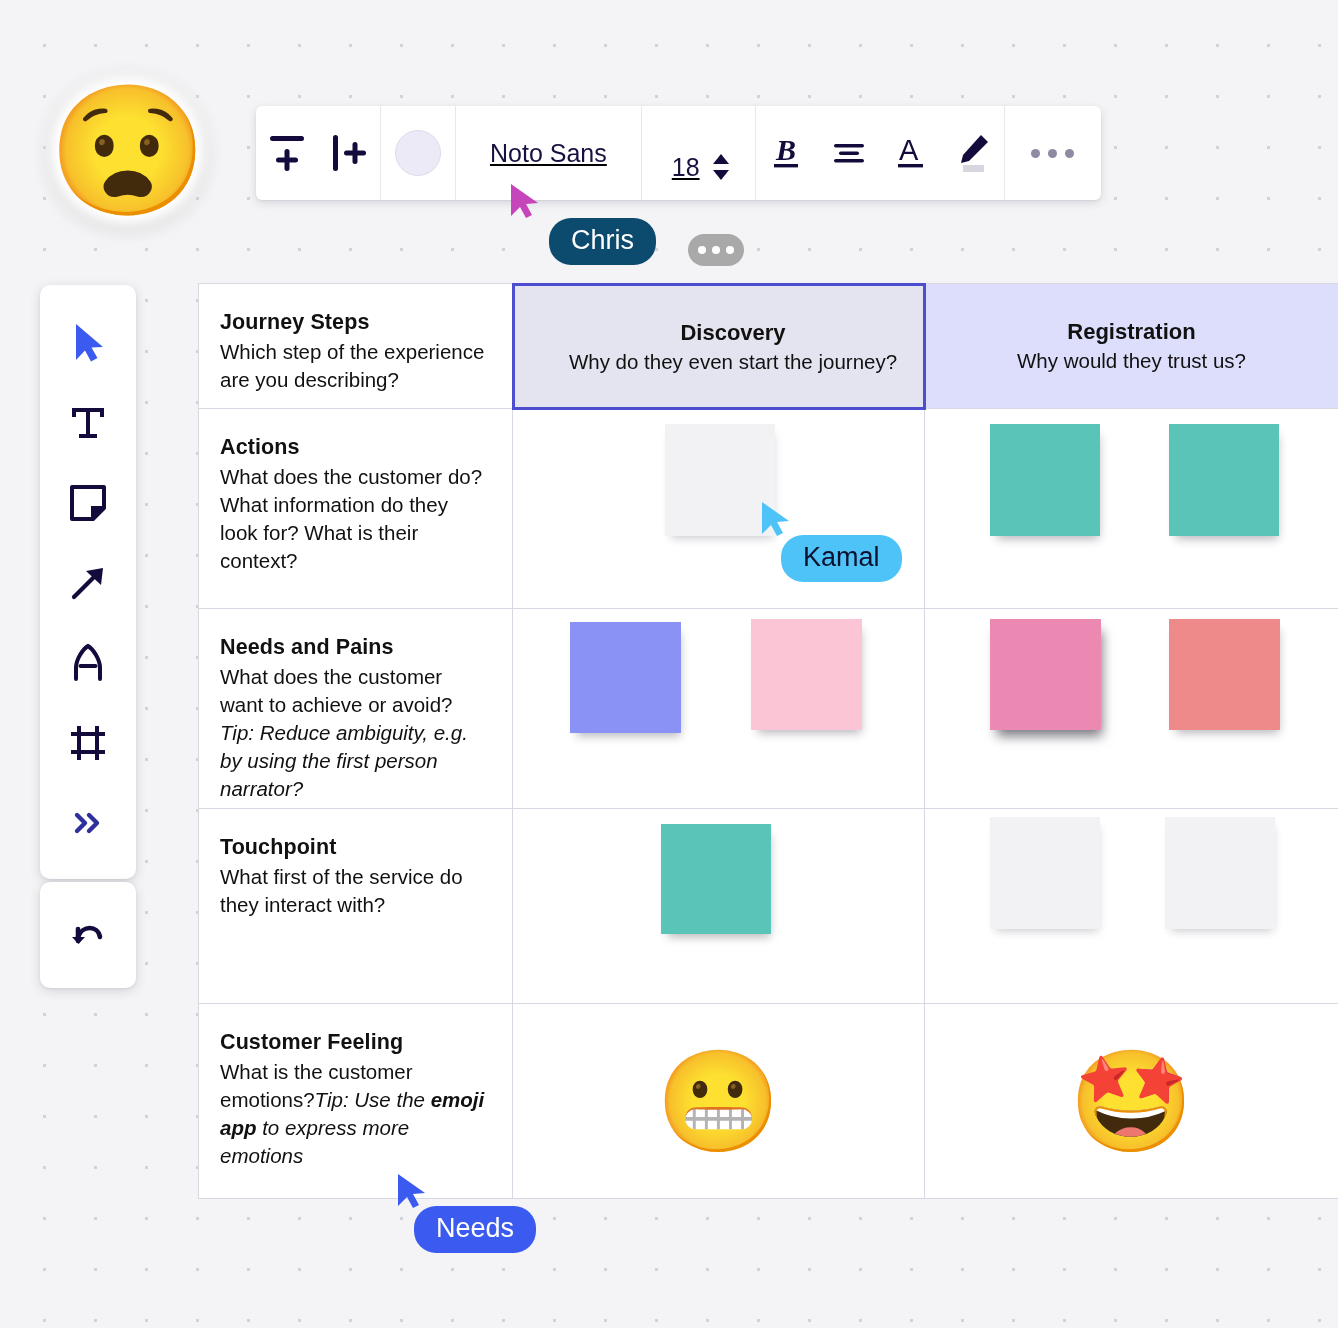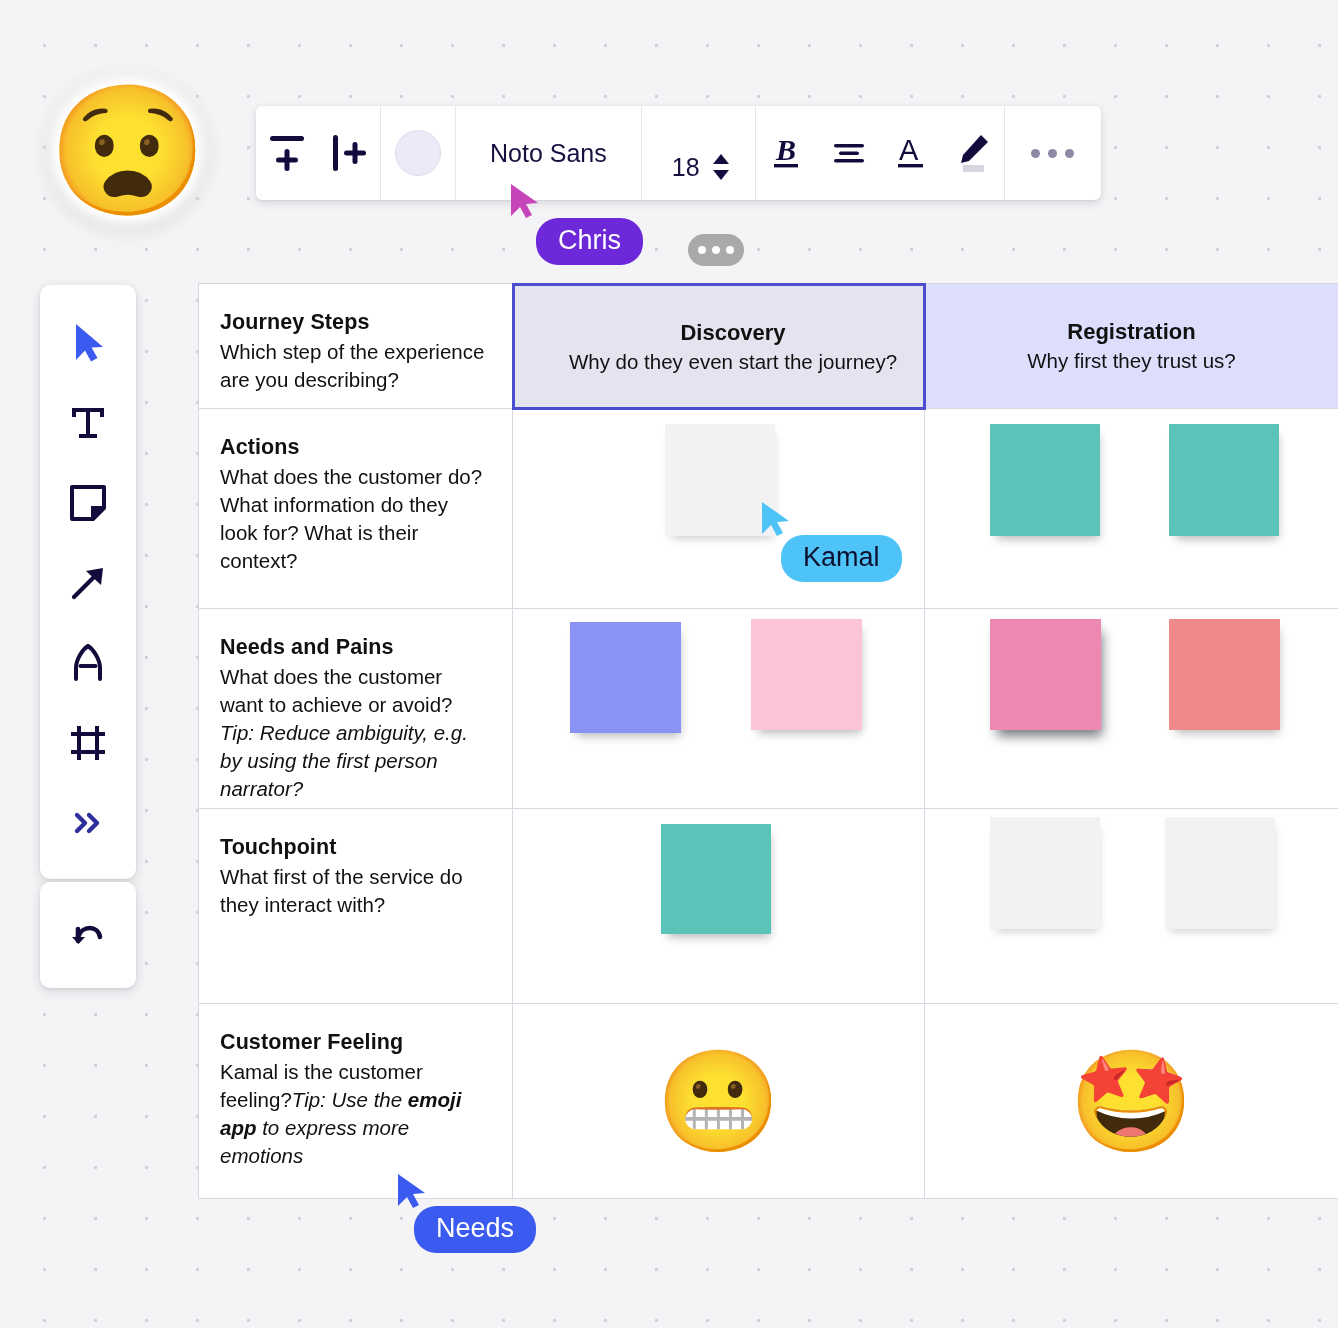--- a/index.html
+++ b/index.html
@@ -25,20 +25,21 @@
     position: absolute;
     left: 256px;
     top: 106px;
     height: 94px;
     display: flex;
     align-items: stretch;
     background: #ffffff;
     border-radius: 6px;
     box-shadow: 0 3px 10px rgba(30,30,60,.13), 0 1px 2px rgba(30,30,60,.08);
     overflow: hidden;
+    text-decoration: underline;
   }
   .tb-group {
     display: flex;
     align-items: center;
     border-right: 1px solid #e7e7ee;
   }
   .tb-group:last-child { border-right: none; }
   .tb-btn {
     width: 62px;
     height: 94px;
@@ -350,21 +351,21 @@
   <div class="cell rowhead">
     <div class="title">Journey Steps</div>
     <div class="desc">Which step of the experience are you describing?</div>
   </div>
   <div class="cell colhead discovery">
     <div class="ttl">Discovery</div>
     <div class="sub">Why do they even start the journey?</div>
   </div>
   <div class="cell colhead registration">
     <div class="ttl">Registration</div>
-    <div class="sub">Why first they trust us?</div>
+    <div class="sub">Why would they trust us?</div>
   </div>
 
   <div class="cell rowhead">
     <div class="title">Actions</div>
     <div class="desc">What does the customer do? What information do they look for? What is their context?</div>
   </div>
   <div class="cell">
     <div class="note soft-shadow" style="left:152px; top:15px; width:110px; height:112px; background:#f2f2f4;"></div>
   </div>
   <div class="cell">
@@ -392,36 +393,36 @@
   <div class="cell">
     <div class="note" style="left:148px; top:15px; width:110px; height:110px; background:#5bc4b8;"></div>
   </div>
   <div class="cell">
     <div class="note soft-shadow" style="left:65px; top:8px; width:110px; height:112px; background:#f2f2f4;"></div>
     <div class="note soft-shadow" style="left:240px; top:8px; width:110px; height:112px; background:#f2f2f4;"></div>
   </div>
 
   <div class="cell rowhead">
     <div class="title">Customer Feeling</div>
-    <div class="desc"><span>Kamal is the customer feeling?</span><em>Tip: Use the </em><b>emoji app</b><em> to express more emotions</em></div>
+    <div class="desc"><span>What is the customer emotions?</span><em>Tip: Use the </em><b>emoji app</b><em> to express more emotions</em></div>
   </div>
   <div class="cell emoji-cell">
     <div class="emoji-big">😬</div>
   </div>
   <div class="cell emoji-cell">
     <div class="emoji-big">🤩</div>
   </div>
 </div>
 
 <div class="cursor-wrap" style="left:508px; top:182px;">
   <svg width="40" height="48" viewBox="0 0 40 48">
     <path d="M3 2 L3 34 L12 25 L18 36 L24 33 L18 22 L30 21 Z" fill="#c745bb"></path>
   </svg>
 </div>
-<div class="name-pill" style="left:536px; top:218px; background:#6d28d9;">Chris</div>
+<div class="name-pill" style="left:549px; top:218px; background:#0c4a6e;">Chris</div>
 
 <div id="typing-bubble">
   <span></span>
   <span></span>
   <span></span>
 </div>
 
 <div class="cursor-wrap" style="left:759px; top:500px;">
   <svg width="40" height="48" viewBox="0 0 40 48">
     <path d="M3 2 L3 34 L12 25 L18 36 L24 33 L18 22 L30 21 Z" fill="#4ec3f7"></path>

